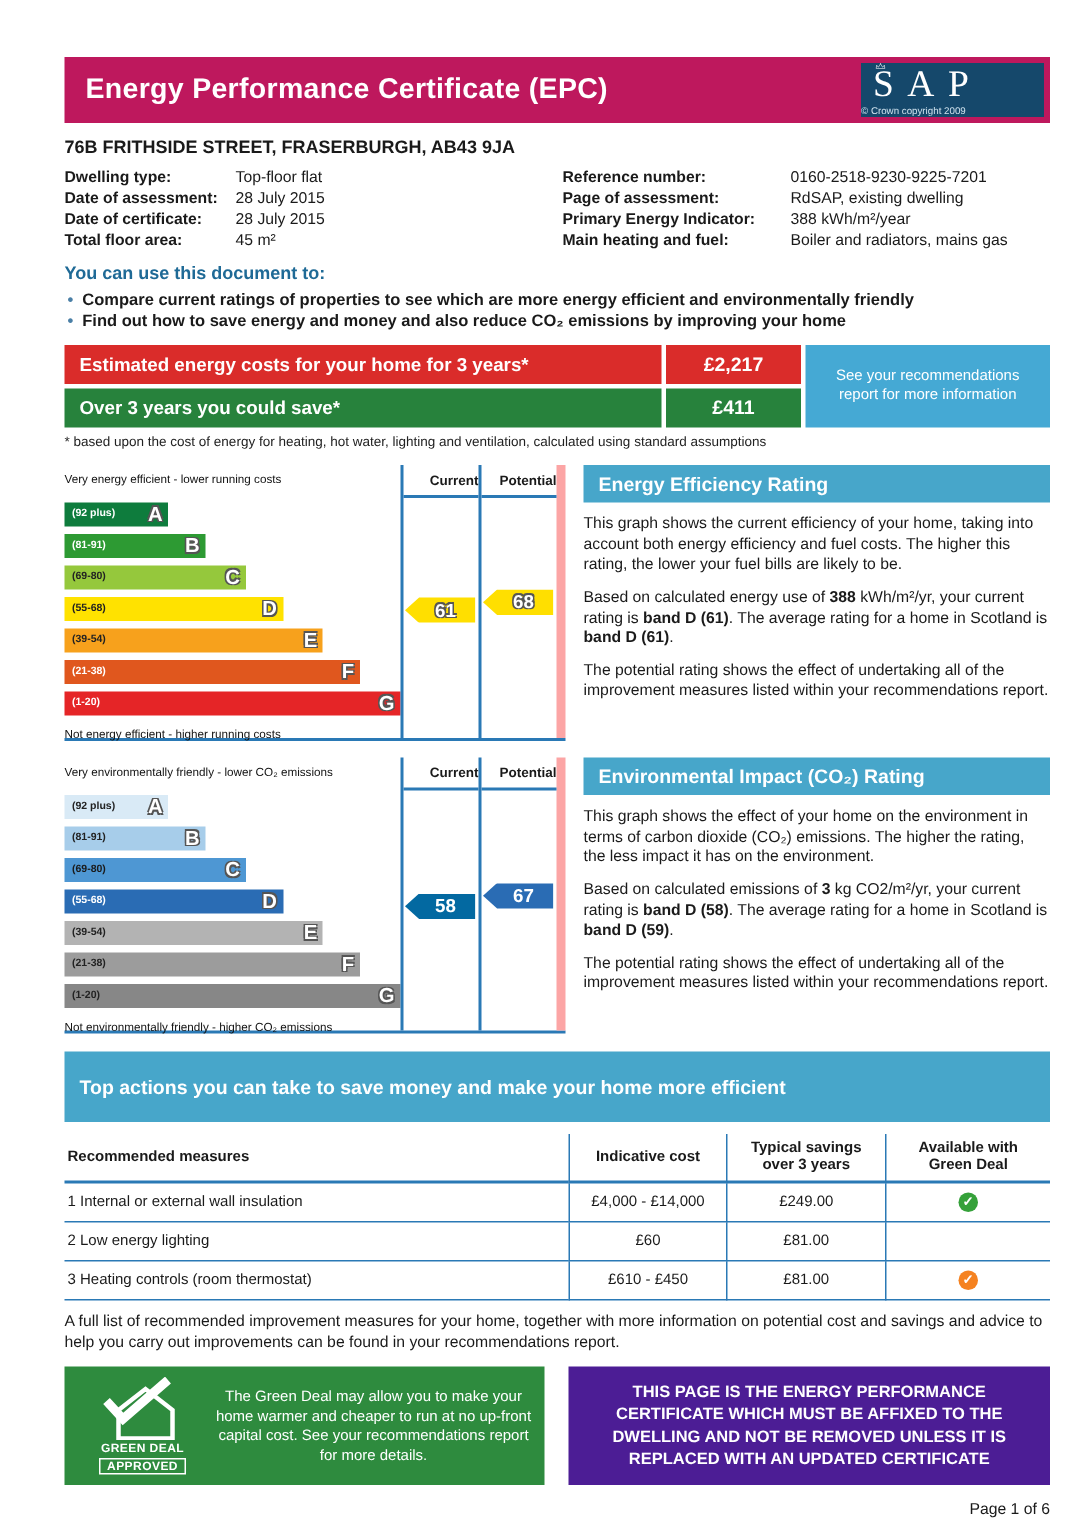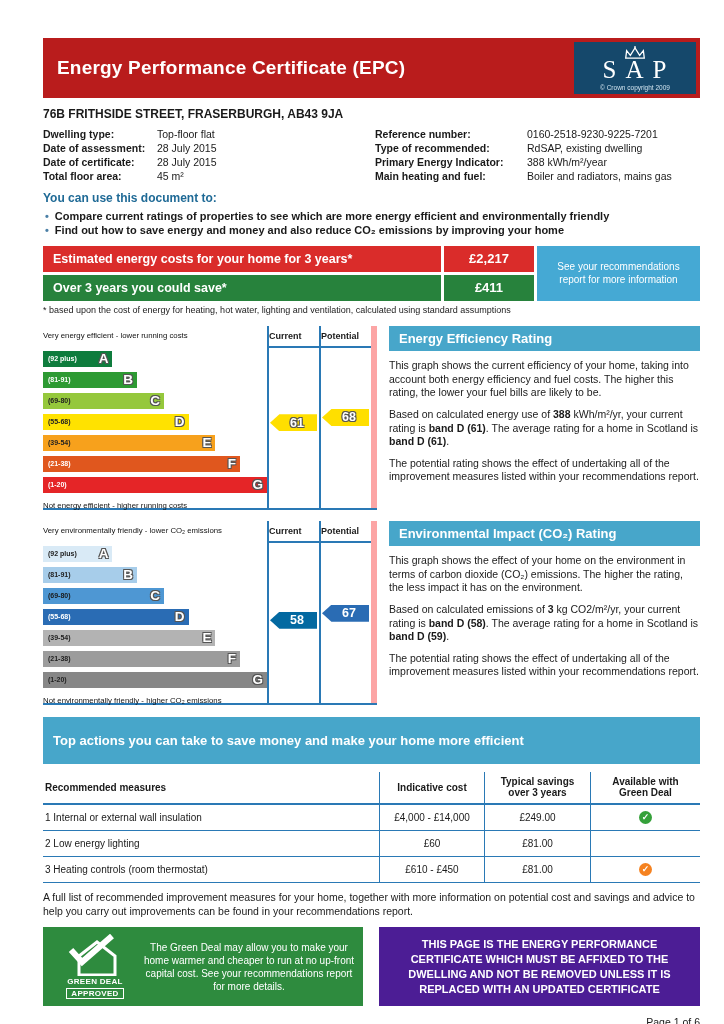--- a/index.html
+++ b/index.html
@@ -1,24 +1,24 @@
 <!DOCTYPE html>
 <html><head>
 <meta charset="utf-8">
 <style>
   html,body{margin:0;padding:0;background:#e9e9e9;}
   .page{width:724px;height:1024px;background:#ffffff;position:relative;overflow:hidden;
         font-family:"Liberation Sans", sans-serif;color:#1a1a1a;}
   .content{padding:38px 24px 0 43px;}
 
   
-  .header-bar{height:60px;background:#b91c1c;display:flex;align-items:center;position:relative;padding-left:14px;}
+  .header-bar{height:44px;background:#be185d;display:flex;align-items:center;position:relative;padding-left:14px;}
   .header-title{color:#ffffff;font-size:19px;font-weight:bold;letter-spacing:.2px;}
   .sap-logo{position:absolute;right:4px;top:4px;bottom:4px;width:122px;background:#15486b;
-            display:flex;flex-direction:column;align-items:center;justify-content:center;color:#fff;}
+            display:flex;flex-direction:column;justify-content:center;color:#fff;}
   .sap-crown{height:13px;margin-bottom:-2px;}
   .sap-letters{font-family:"Liberation Serif", serif;font-size:25px;letter-spacing:9px;line-height:1;margin-left:8px;}
   .sap-copy{font-size:6.5px;color:#cfe2ee;margin-top:2px;}
 
   
   .address{margin-top:9px;font-size:12px;font-weight:bold;}
   .details{display:flex;margin-top:7px;font-size:10.5px;line-height:1.32;}
   .kv-left{width:292px;}
   .kv-right{flex:1;}
   .kv-row{display:flex;}
@@ -52,21 +52,21 @@
   .chart-top-label,.chart-bottom-label{font-size:7.8px;color:#111;}
   .chart-top-label{height:20px;padding-top:5px;}
   .chart-bottom-label{padding-top:3px;}
   .band-row{height:16px;margin-bottom:5px;}
   .band-bar{height:100%;display:flex;align-items:center;justify-content:space-between;padding:0 4px 0 5px;box-sizing:border-box;}
   .band-range{font-size:7px;font-weight:bold;}
   .band-letter{font-size:13.5px;font-weight:bold;color:#fff;line-height:1;
                text-shadow:-1px -1px 0 #555,1px -1px 0 #555,-1px 1px 0 #555,1px 1px 0 #555;}
   .rate-col{width:50px;flex:none;border-left:2px solid #2a79b5;position:relative;}
   .rate-col.last{border-right:6px solid #fca5a5;}
-  .col-head{height:15px;border-bottom:2px solid #2a79b5;font-size:9px;font-weight:bold;text-align:left;padding-top:5px;}
+  .col-head{height:15px;border-bottom:2px solid #2a79b5;font-size:9px;font-weight:bold;text-align:right;padding-top:5px;}
   .arrow{position:absolute;left:1px;width:47px;height:17px;display:flex;align-items:center;justify-content:center;
          clip-path:polygon(0 50%,20% 0,100% 0,100% 100%,20% 100%);}
   .arrow span{font-size:12.5px;font-weight:bold;color:#fff;padding-left:7px;}
   .arrow.outlined span{text-shadow:-1px -1px 0 #555,1px -1px 0 #555,-1px 1px 0 #555,1px 1px 0 #555;}
 
   .text-panel{flex:1;}
   .section-head{background:#47a6ca;color:#fff;font-weight:bold;font-size:13px;padding:5px 10px;}
   .section-para{font-size:10.5px;line-height:1.3;margin-top:8px;}
 
   
@@ -130,21 +130,21 @@
             <span class="kv-label">Total floor area:</span>
             <span class="kv-value">45 m²</span>
           </div>
         </div>
       <div class="kv-right">
           <div class="kv-row">
             <span class="kv-label">Reference number:</span>
             <span class="kv-value">0160-2518-9230-9225-7201</span>
           </div>
           <div class="kv-row">
-            <span class="kv-label">Type of recommended:</span>
+            <span class="kv-label">Page of assessment:</span>
             <span class="kv-value">RdSAP, existing dwelling</span>
           </div>
           <div class="kv-row">
             <span class="kv-label">Primary Energy Indicator:</span>
             <span class="kv-value">388 kWh/m²/year</span>
           </div>
           <div class="kv-row">
             <span class="kv-label">Main heating and fuel:</span>
             <span class="kv-value">Boiler and radiators, mains gas</span>
           </div>

